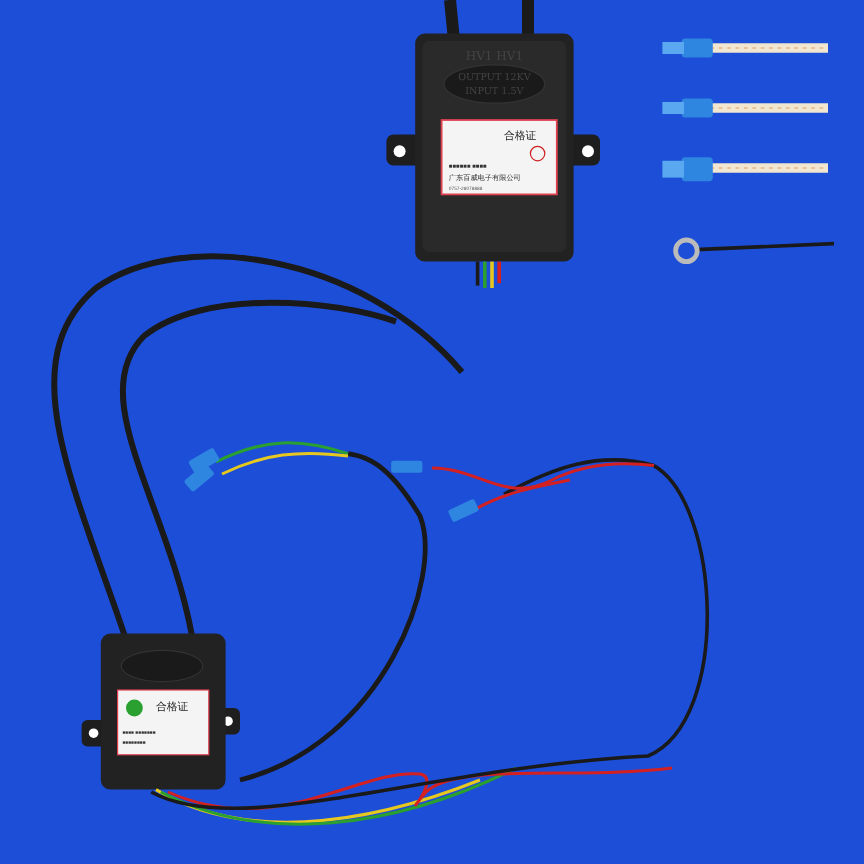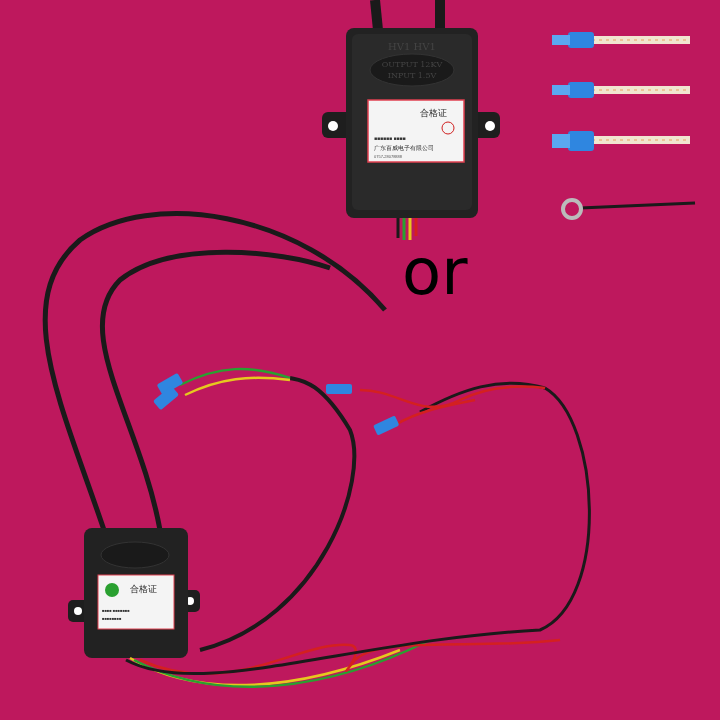--- a/index.html
+++ b/index.html
@@ -1,16 +1,16 @@
 <!DOCTYPE html>
 <html><head>
 <meta charset="utf-8">
 <style>
   html,body{margin:0;padding:0;background:#ffffff;}
-  #stage{position:relative;width:720px;height:720px;overflow:hidden;background:#be185d;font-family:"Liberation Sans",sans-serif;}
+  #stage{position:relative;width:720px;height:720px;overflow:hidden;background:#1d4ed8;font-family:"Liberation Sans",sans-serif;}
   svg{position:absolute;left:0;top:0;}
   .or-text{position:absolute;left:402px;top:240px;font-size:64px;font-family:"DejaVu Sans",sans-serif;color:#000;line-height:1;}
 </style>
 </head>
 <body>
 
 <div id="stage">
 <svg width="720" height="720" viewBox="0 0 720 720">
 
   <path d="M375 0 L378 30" stroke="#1a1a1a" stroke-width="10" fill="none"></path>
@@ -88,14 +88,13 @@
   <rect x="158" y="378" width="24" height="12" rx="2" fill="#2f86e0" transform="rotate(-30 170 384)"></rect>
   <rect x="154" y="392" width="24" height="12" rx="2" fill="#2f86e0" transform="rotate(-40 166 398)"></rect>
 
   <path d="M545 388 C500 375 460 390 420 412" stroke="#1a1a1a" stroke-width="3" fill="none"></path>
   <path d="M360 390 C400 390 420 420 460 400 C490 385 520 385 545 388" stroke="#d42020" stroke-width="2.5" fill="none"></path>
   <path d="M395 425 C420 410 450 405 475 400" stroke="#d42020" stroke-width="2.5" fill="none"></path>
   <rect x="326" y="384" width="26" height="10" rx="2" fill="#2f86e0"></rect>
   <rect x="374" y="420" width="24" height="11" rx="2" fill="#2f86e0" transform="rotate(-25 386 425)"></rect>
 </svg>
 
-<div class="or-text">or</div>
 </div>
 
 </body></html>

